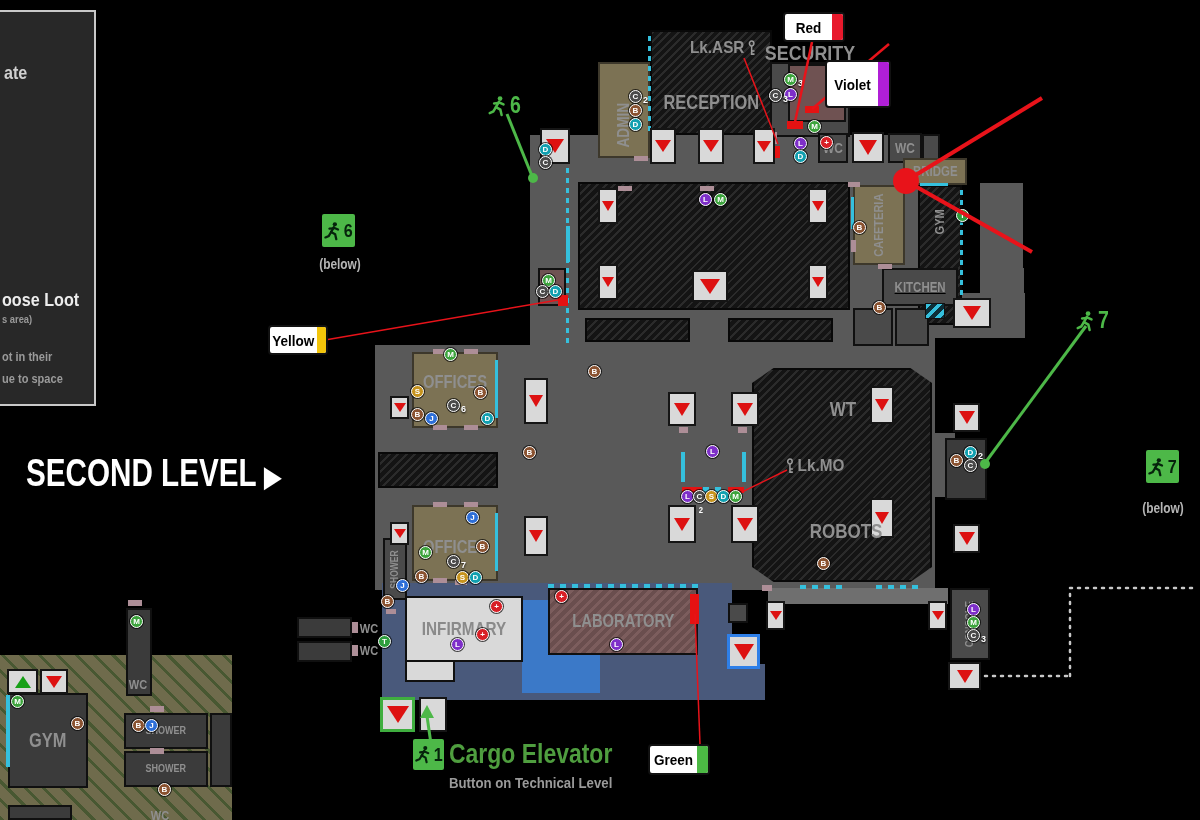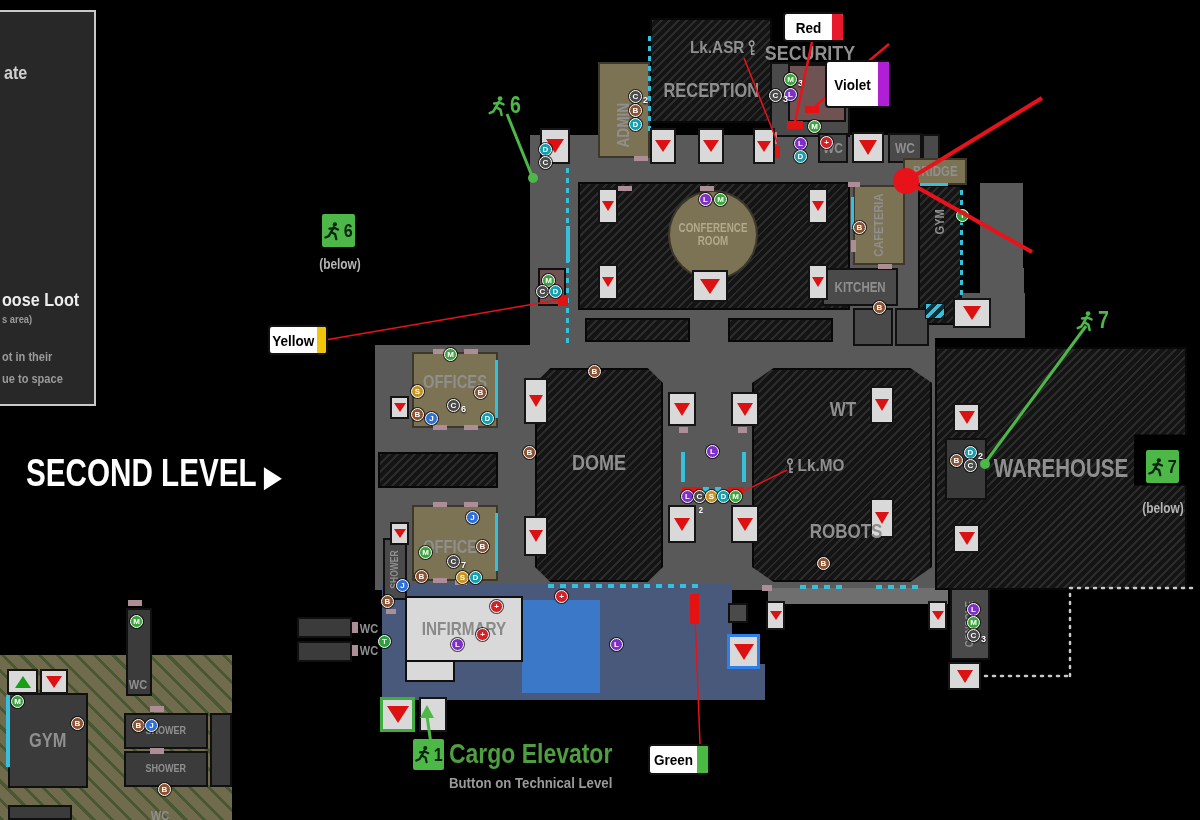--- a/index.html
+++ b/index.html
@@ -68,71 +68,64 @@
       <div class="fl gray" style="left: 375px; top: 345px; width: 145px; height: 245px;"></div>
       <div class="fl gray" style="left: 980px; top: 183px; width: 43px; height: 130px;"></div>
       <div class="fl gray" style="left: 935px; top: 293px; width: 90px; height: 45px;"></div>
       <div class="fl gray" style="left: 1000px; top: 268px; width: 24px; height: 55px;"></div>
       <div class="fl gray" style="left: 900px; top: 433px; width: 55px; height: 64px;"></div>
       <div class="fl blue" style="left: 382px; top: 583px; width: 350px; height: 117px;"></div>
       <div class="fl pool" style="left: 522px; top: 600px; width: 78px; height: 93px;"></div>
       <div class="fl blue" style="left: 720px; top: 664px; width: 45px; height: 36px;"></div>
       <div class="fl olive" style="left: 0px; top: 655px; width: 232px; height: 165px;"></div>
       <div class="fl gray2" style="left: 768px; top: 588px; width: 180px; height: 16px;"></div>
-      <div class="rm h" style="left: 650px; top: 18px; width: 122px; height: 105px;">
+      <div class="rm h" style="left: 650px; top: 30px; width: 122px; height: 105px;">
         <span class="rlab" style="font-size: 20px; top: 20px;">RECEPTION</span>
       </div>
       <div class="rm h" style="left: 578px; top: 182px; width: 272px; height: 128px;"></div>
       <div class="rm h" style="left: 585px; top: 318px; width: 105px; height: 24px;"></div>
       <div class="rm h" style="left: 728px; top: 318px; width: 105px; height: 24px;"></div>
       <div class="rm h" style="left: 918px; top: 185px; width: 44px; height: 140px;">
         <span class="rlab vert" style="font-size: 13px; top: -33px;">GYM</span>
       </div>
-      <div class="rm h" style="clip-path: polygon(12% 0px, 88% 0px, 100% 7%, 100% 93%, 88% 100%, 12% 100%, 0px 93%, 0px 7%); left: 535px; top: 368px; width: 128px; height: 214px;">
-        <span class="rlab" style="font-size: 22px; top: -12px;">DOME</span>
-      </div>
       <div class="rm h" style="clip-path: polygon(12% 0px, 88% 0px, 100% 7%, 100% 93%, 88% 100%, 12% 100%, 0px 93%, 0px 7%); left: 752px; top: 368px; width: 180px; height: 214px;"></div>
-      <div class="rm h" style="clip-path: polygon(0px 0px, 100% 0px, 100% 36%, 79% 36%, 79% 57%, 100% 57%, 100% 100%, 0px 100%); left: 935px; top: 347px; width: 252px; height: 243px;">
-        <span class="rlab" style="font-size: 25px;">WAREHOUSE</span>
-      </div>
       <div class="rm h" style="left: 378px; top: 452px; width: 120px; height: 36px;"></div>
       <div class="rm groom" style="left: 770px; top: 62px; width: 80px; height: 75px;"></div>
       <div class="rm red" style="left: 788px; top: 64px; width: 58px; height: 58px;"></div>
       <div class="rm groom" style="left: 818px; top: 133px; width: 30px; height: 30px;"></div>
       <div class="rm groom" style="left: 888px; top: 133px; width: 34px; height: 30px;"></div>
       <div class="rm groom" style="left: 922px; top: 134px; width: 18px; height: 28px;"></div>
       <div class="rm tan" style="left: 598px; top: 62px; width: 52px; height: 96px;">
         <span class="rlab vert" style="font-size: 16px; top: 15px;">ADMIN</span>
       </div>
-      <div class="rm tan" style="border-radius: 50%; left: 668px; top: 190px; width: 90px; height: 90px;">
-        <span class="rlab" style="font-size: 12px; color: rgb(179, 169, 139);">CONFERENCE
-ROOM</span>
-      </div>
       <div class="rm tan" style="left: 853px; top: 185px; width: 52px; height: 80px;">
         <span class="rlab vert" style="font-size: 13px;">CAFETERIA</span>
       </div>
       <div class="rm tan" style="left: 903px; top: 158px; width: 64px; height: 27px;">
         <span class="rlab" style="font-size: 14px;">BRIDGE</span>
       </div>
-      <div class="rm groom" style="left: 822px; top: 268px; width: 76px; height: 38px;">
+      <div class="rm groom" style="left: 882px; top: 268px; width: 76px; height: 38px; text-decoration: underline;">
         <span class="rlab" style="font-size: 14px;">KITCHEN</span>
       </div>
       <div class="rm groom" style="left: 853px; top: 308px; width: 40px; height: 38px;"></div>
       <div class="rm groom" style="left: 895px; top: 308px; width: 34px; height: 38px;"></div>
       <div class="rm red" style="left: 538px; top: 268px; width: 28px; height: 38px;"></div>
       <div class="rm tan" style="left: 412px; top: 352px; width: 86px; height: 76px;">
         <span class="rlab" style="font-size: 18px; top: -8px;">OFFICES</span>
       </div>
       <div class="rm tan" style="left: 412px; top: 505px; width: 86px; height: 76px;">
         <span class="rlab" style="font-size: 18px; top: 4px;">OFFICES</span>
       </div>
       <div class="rm groom" style="left: 383px; top: 538px; width: 24px; height: 62px;">
         <span class="rlab vert" style="font-size: 10px;">SHOWER</span>
       </div>
       <div class="rm dark" style="left: 945px; top: 438px; width: 42px; height: 62px;"></div>
+      <div class="rm hr" style="left: 548px; top: 588px; width: 150px; height: 67px;">
+        <span class="rlab" style="font-size: 18px;">LABORATORY</span>
+      </div>
       <div class="rm white" style="left: 405px; top: 596px; width: 118px; height: 66px;"></div>
       <div class="rm white" style="left: 405px; top: 660px; width: 50px; height: 22px;"></div>
       <div class="rm groom" style="left: 950px; top: 588px; width: 40px; height: 72px;">
         <span class="rlab vert" style="font-size: 11px;">CONSOLE</span>
       </div>
       <div class="rm groom" style="left: 728px; top: 603px; width: 20px; height: 20px;"></div>
       <div class="rm dark" style="left: 8px; top: 693px; width: 80px; height: 95px;">
         <span class="rlab" style="font-size: 20px;">GYM</span>
       </div>
       <div class="rm dark" style="left: 126px; top: 608px; width: 26px; height: 88px;"></div>

